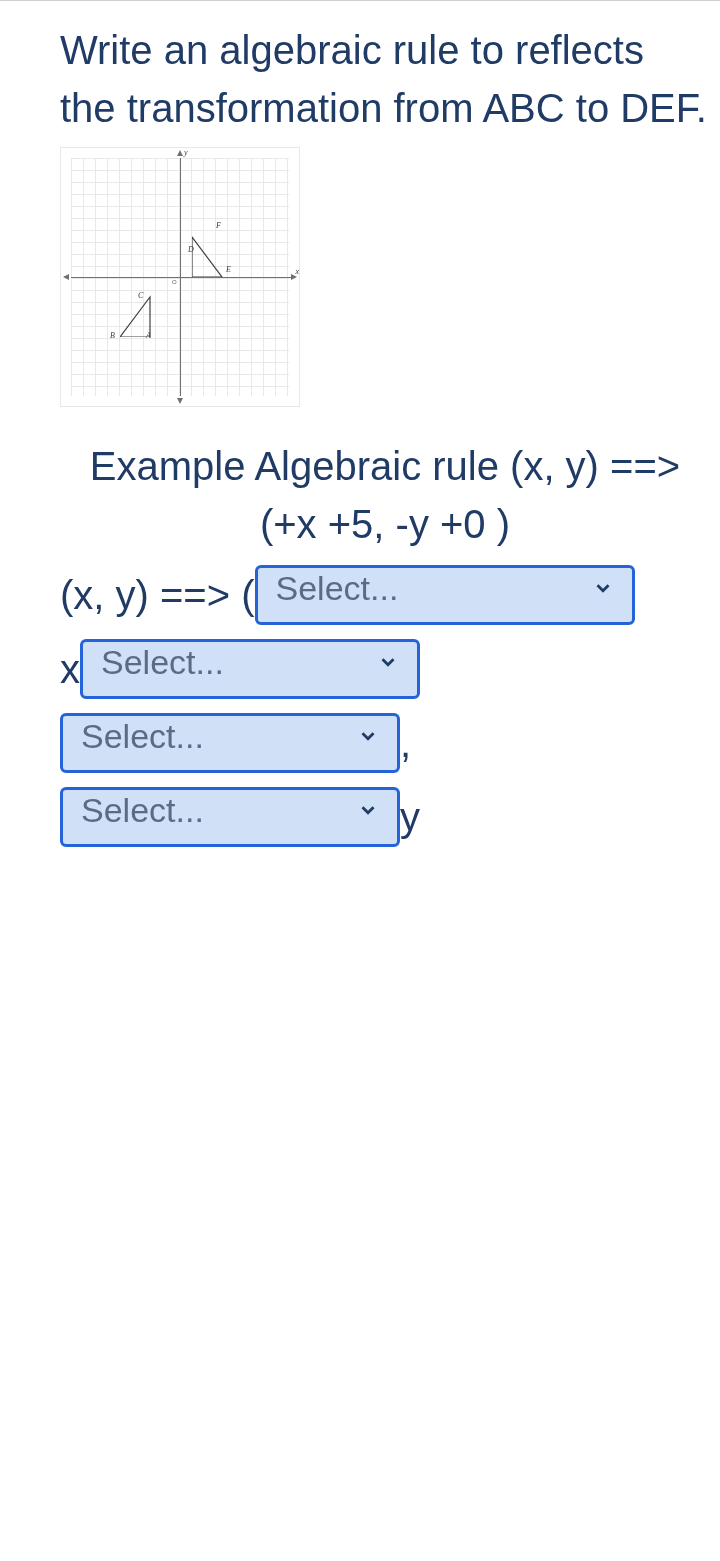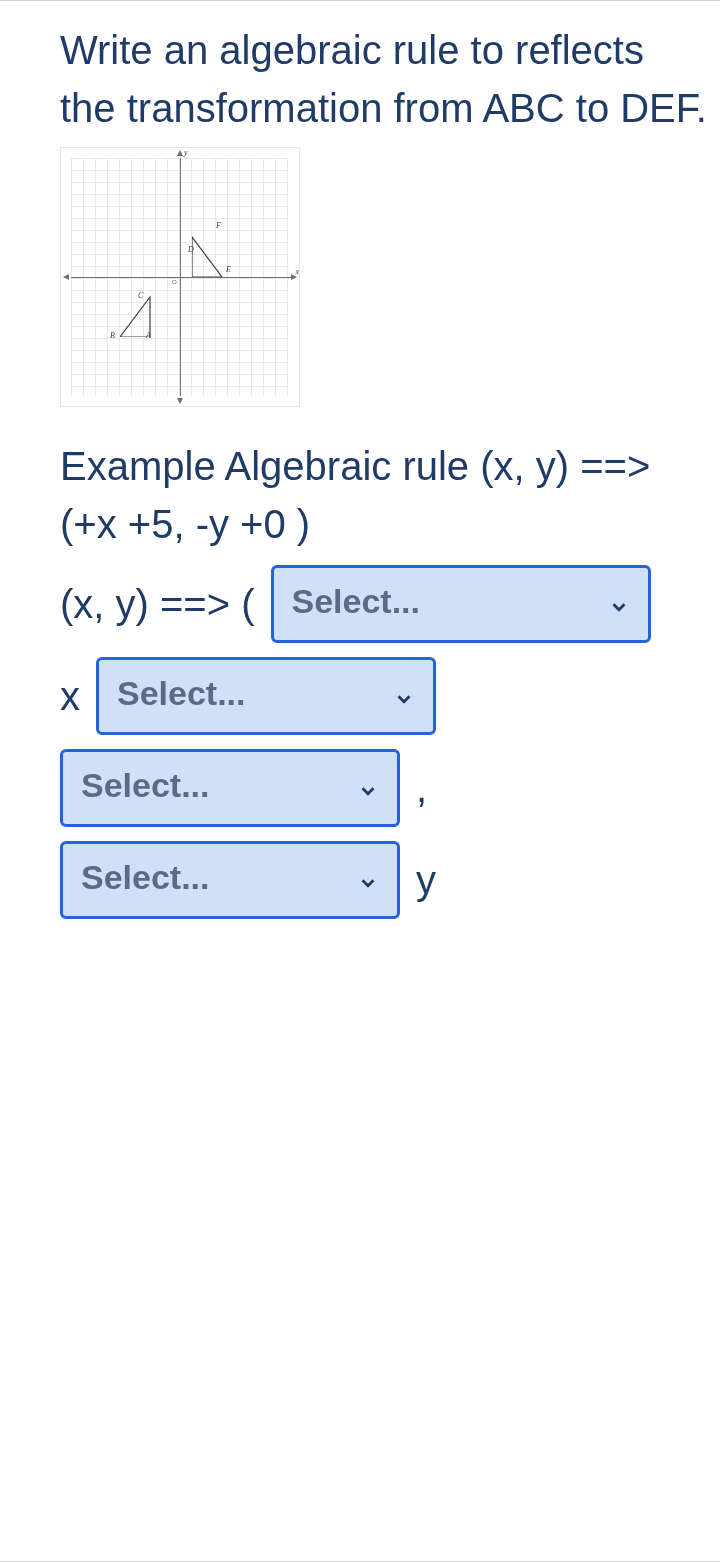--- a/index.html
+++ b/index.html
@@ -63,45 +63,45 @@
     position: absolute;
     font-size: 6px;
     color: #606060;
   }
   .example-text {
     font-size: 40px;
     line-height: 1.45;
     color: #1f3b66;
     margin-top: 30px;
     padding-right: 10px;
+    text-align: center;
   }
   .answer-area {
     font-size: 40px;
     color: #1f3b66;
     margin-top: 12px;
   }
   .answer-row {
     display: flex;
     align-items: center;
-    gap: 16px;
+    gap: 0;
     margin-bottom: 14px;
     flex-wrap: wrap;
   }
   .select {
     display: inline-flex;
-    align-items: flex-start;
+    align-items: flex-end;
     justify-content: space-between;
     background: #cfe0f7;
     border: 3px solid #2563d8;
     border-radius: 6px;
     padding: 14px 18px;
     min-width: 340px;
-    height: 78px;
+    height: 60px;
     cursor: pointer;
-    font-weight: bold;
   }
   .select.wider { min-width: 380px; }
   .select-label {
     color: #5a6b85;
     font-size: 34px;
   }
   .chev {
     flex-shrink: 0;
   }
   .chev svg { width: 22px; height: 22px; stroke: #1f3b66; stroke-width: 3; fill: none; }

